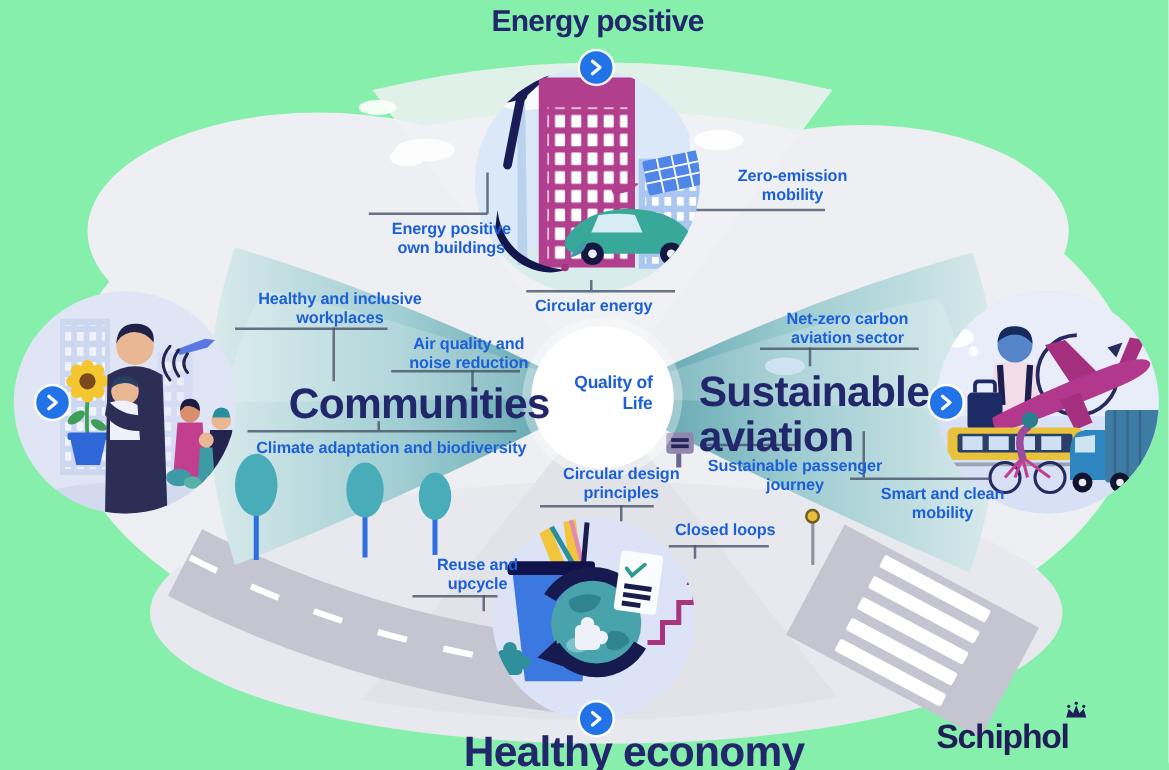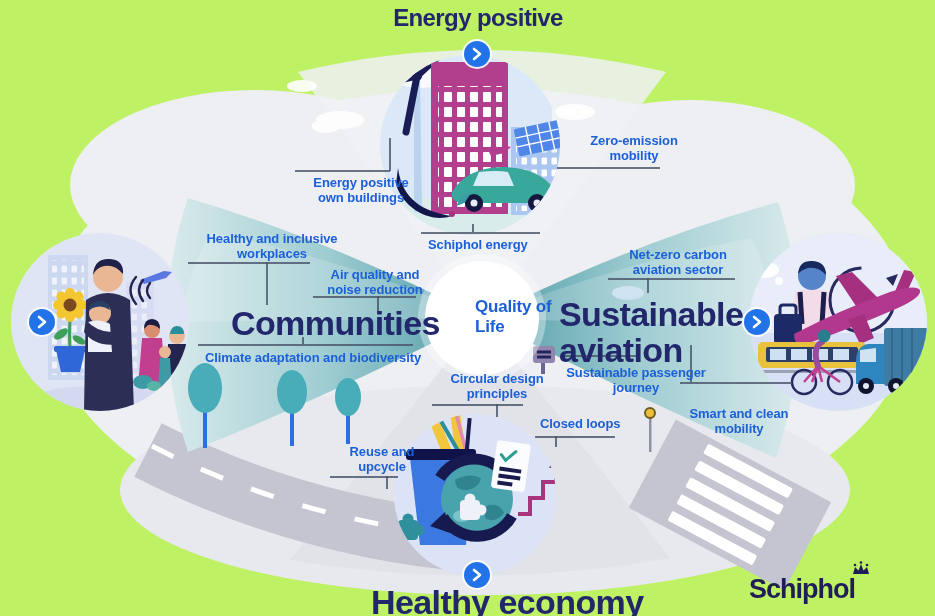--- a/index.html
+++ b/index.html
@@ -1,27 +1,27 @@
 <!DOCTYPE html>
 <html><head>
 <meta charset="utf-8">
 <style>
   html,body{margin:0;padding:0;background:#fff;}
-  .stage{position:relative;width:935px;height:616px;background:#bef264;overflow:hidden;
+  .stage{position:relative;width:935px;height:616px;background:#86efac;overflow:hidden;
          font-family:"Liberation Sans",sans-serif;}
   .abs{position:absolute;left:0;top:0;}
   .lbl{position:absolute;color:#1b5fd9;font-weight:700;font-size:13px;line-height:1.16;letter-spacing:-0.1px;text-align:center;}
   .nowrap{white-space:nowrap;}
   .title{position:absolute;color:#22266b;font-weight:700;font-size:34px;line-height:1.06;letter-spacing:-0.6px;white-space:nowrap;}
   .lh{position:absolute;height:1.5px;background:rgba(72,82,104,0.8);}
   .lv{position:absolute;width:1.5px;background:rgba(72,82,104,0.8);}
   .chev{position:absolute;width:26px;height:26px;border-radius:50%;background:#2273e8;
         box-shadow:0 0 0 2px rgba(255,255,255,0.9);display:flex;align-items:center;justify-content:center;cursor:pointer;}
-  .center-label{position:absolute;left:442px;top:297px;width:80px;text-align:left;
-        color:#1b5fd9;font-weight:700;font-size:17px;line-height:1.2;letter-spacing:-0.2px;margin-left:33px;}
+  .center-label{position:absolute;left:442px;top:297px;width:80px;text-align:right;
+        color:#1b5fd9;font-weight:700;font-size:14px;line-height:1.2;letter-spacing:-0.2px;}
   .logo{position:absolute;left:749px;top:574px;color:#201d58;font-weight:700;font-size:27px;letter-spacing:-1px;white-space:nowrap;}
   .crown{position:absolute;left:851px;top:561px;}
 </style>
 </head>
 <body>
 
 <div class="stage">
 
   <svg class="abs" width="935" height="616" viewBox="0 0 935 616">
     <defs>
@@ -346,27 +346,27 @@
 
   <div class="title" style="left:383px;top:5px;width:190px;text-align:center;font-size:24px;">Energy positive</div>
   <div class="title" style="left:231px;top:305px;">Communities</div>
   <div class="title" style="left:559px;top:296px;width:175px;white-space:normal;">Sustainable aviation</div>
   <div class="title" style="left:371px;top:584px;">Healthy economy</div>
 
   <div class="center-label">Quality of Life</div>
 
   <div class="lbl" style="left:302px;top:175px;width:118px;">Energy positive own buildings</div>
   <div class="lbl" style="left:578px;top:133px;width:112px;">Zero-emission mobility</div>
-  <div class="lbl nowrap" style="left:428px;top:237px;">Schiphol energy</div>
+  <div class="lbl nowrap" style="left:428px;top:237px;">Circular energy</div>
   <div class="lbl" style="left:193px;top:231px;width:158px;">Healthy and inclusive workplaces</div>
   <div class="lbl" style="left:317px;top:267px;width:116px;">Air quality and noise reduction</div>
   <div class="lbl nowrap" style="left:205px;top:350px;">Climate adaptation and biodiversity</div>
   <div class="lbl" style="left:616px;top:247px;width:124px;">Net-zero carbon aviation sector</div>
   <div class="lbl" style="left:565px;top:365px;width:142px;">Sustainable passenger journey</div>
-  <div class="lbl" style="left:678px;top:387px;width:122px;margin-top:19px;">Smart and clean mobility</div>
+  <div class="lbl" style="left:693px;top:387px;width:122px;">Smart and clean mobility</div>
   <div class="lbl" style="left:437px;top:371px;width:120px;">Circular design principles</div>
   <div class="lbl nowrap" style="left:540px;top:416px;">Closed loops</div>
   <div class="lbl" style="left:337px;top:444px;width:90px;">Reuse and upcycle</div>
 
   <div class="chev" style="left:464px;top:41px;">
     <svg width="12" height="14">
       <path d="M3,2 L9,7 L3,12" stroke="#fff" stroke-width="2.6" fill="none" stroke-linecap="round" stroke-linejoin="round"></path>
       </svg>
   </div>
   <div class="chev" style="left:29px;top:309px;">

